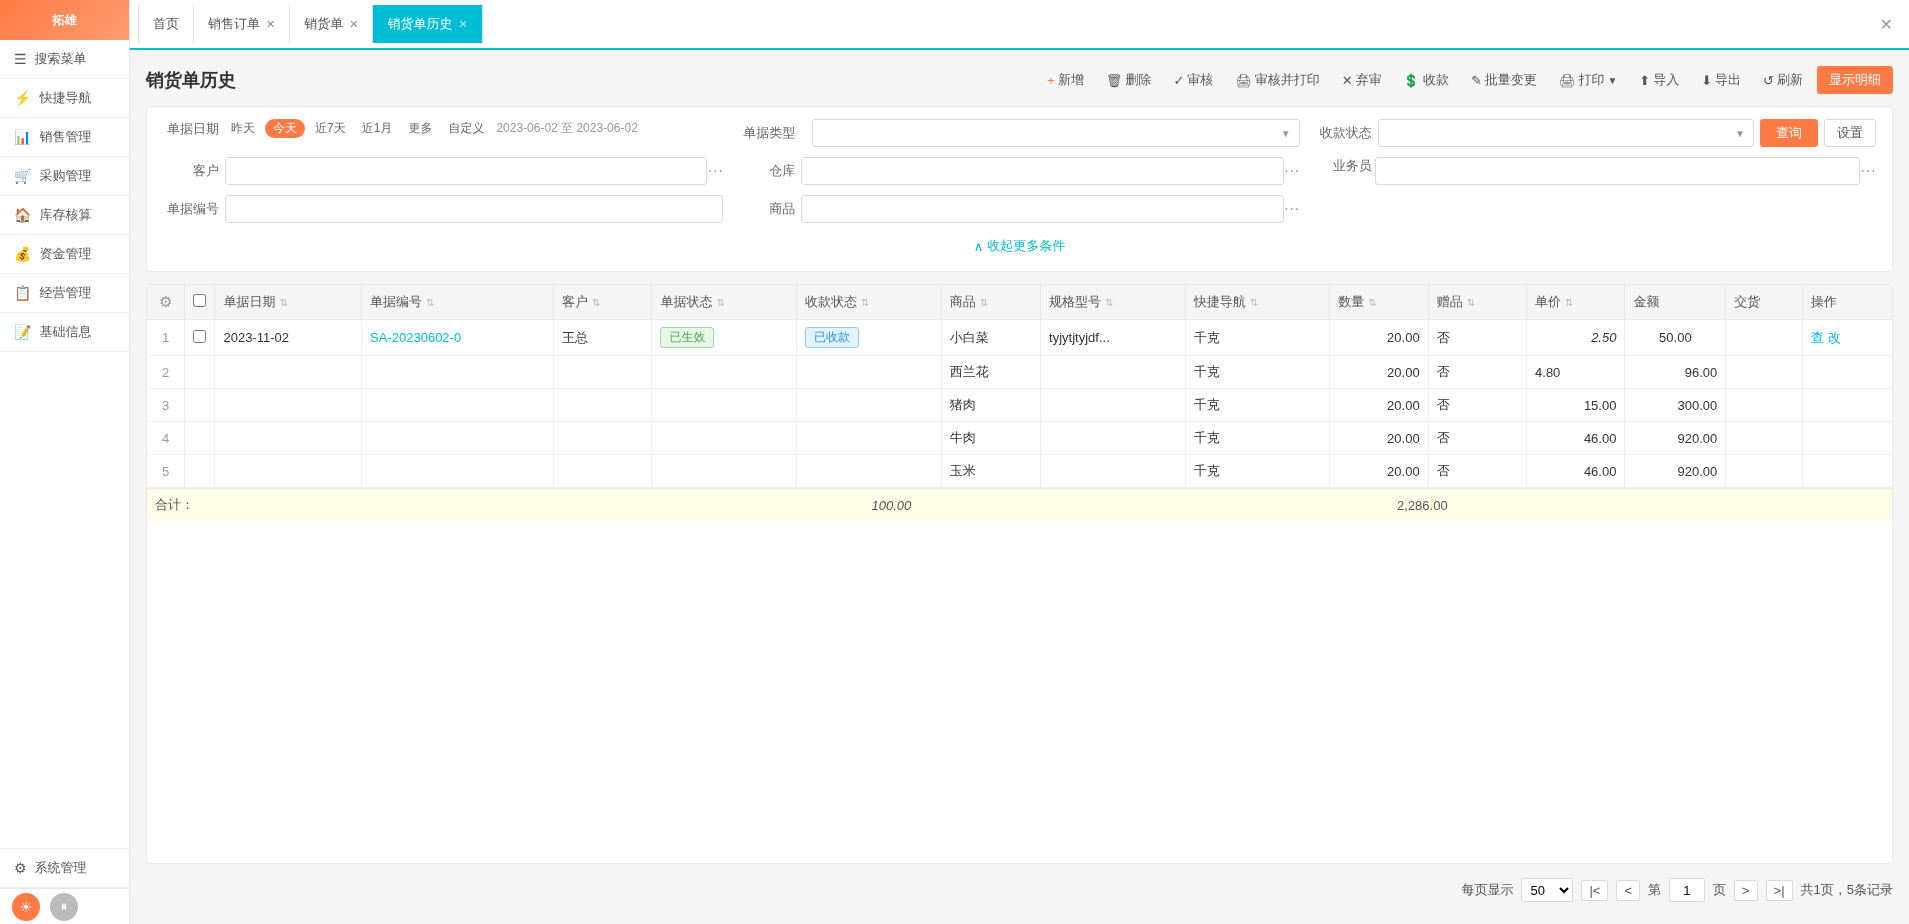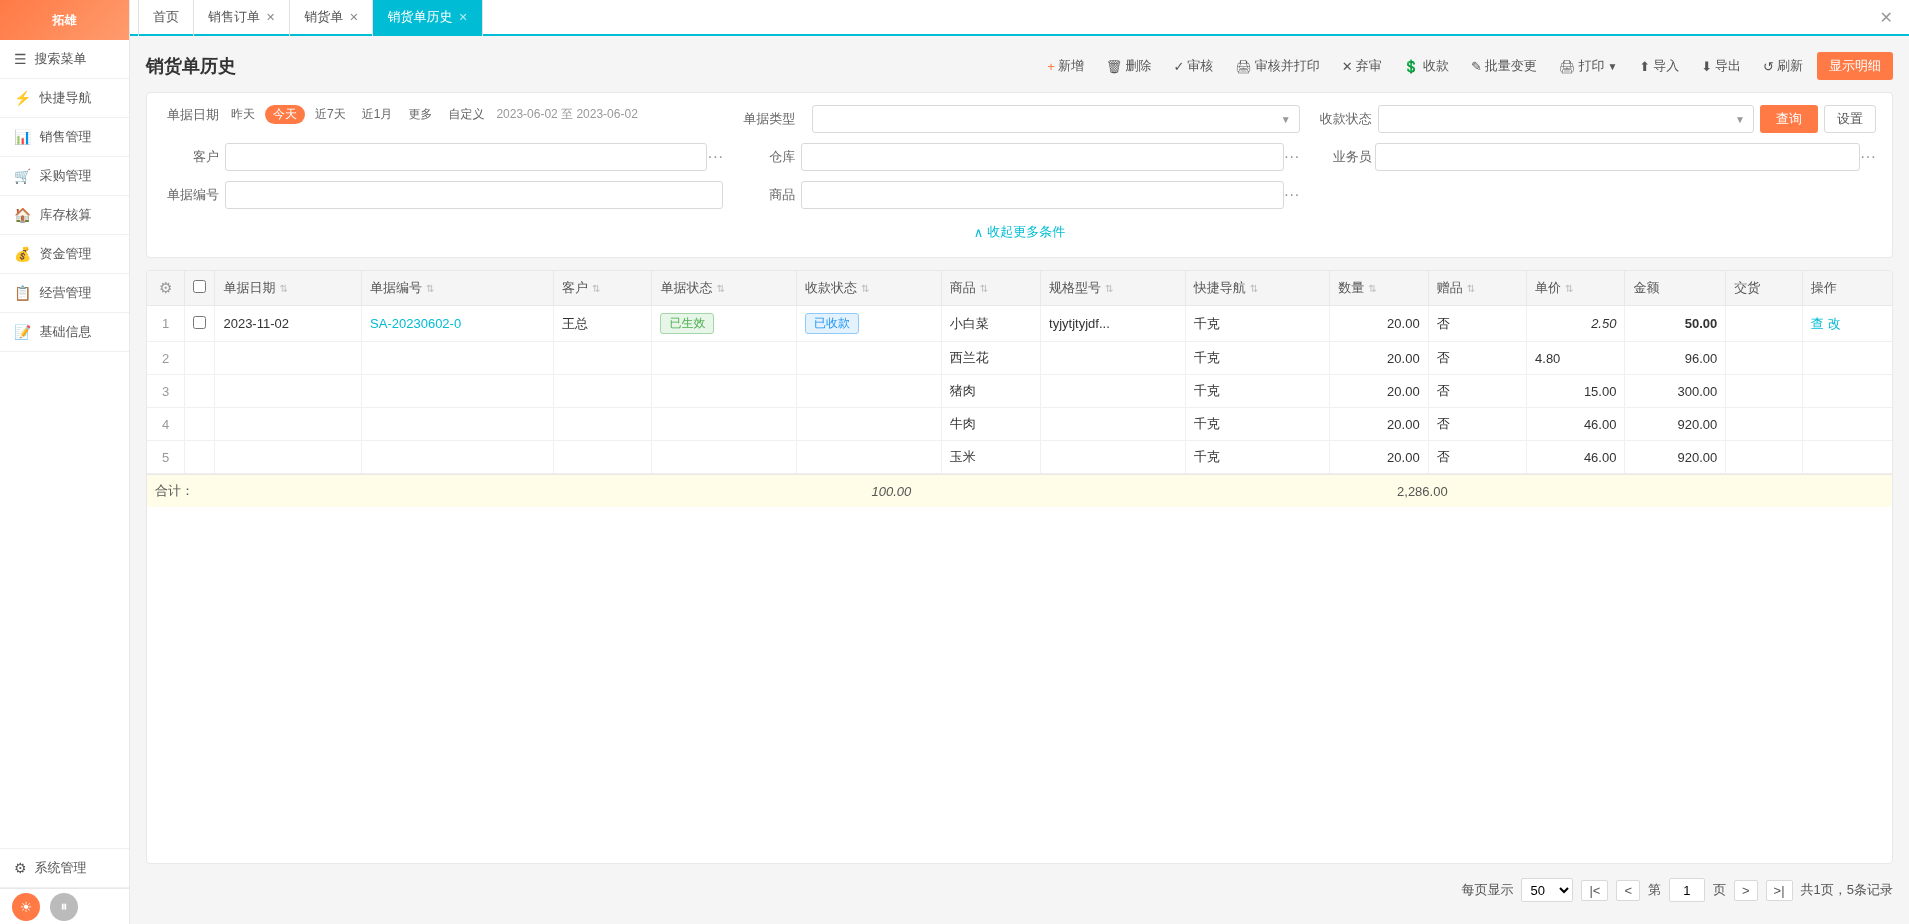--- a/index.html
+++ b/index.html
@@ -46,21 +46,21 @@
       flex-direction: column;
       overflow: hidden;
     }
 
     
     .tab-bar {
       display: flex;
       align-items: center;
       background: #fff;
       border-bottom: 2px solid #00bcd4;
-      height: 36px;
+      height: 50px;
       padding: 0 8px;
       gap: 0;
     }
     .tab {
       padding: 0 14px;
       height: 38px;
       display: flex;
       align-items: center;
       cursor: pointer;
       color: #555;
@@ -517,21 +517,21 @@
             <span class="filter-ellipsis">···</span>
           </div>
         </div>
         <div style="display:flex; align-items:center; gap:6px; flex:1;justify-content:center;">
           <span class="filter-label">仓库</span>
           <div style="display:flex; align-items:center; flex:1;">
             <input type="text" class="filter-input" style="flex: 1 1 0%;">
             <span class="filter-ellipsis">···</span>
           </div>
         </div>
-        <div style="display:flex; align-items:center; gap:3px; flex:1;">
+        <div style="display:flex; gap:3px; flex:1;">
           <span class="filter-label">业务员</span>
           <div style="display:flex; align-items:center; flex:1;">
             <input type="text" class="filter-input" style="flex: 1 1 0%;">
             <span class="filter-ellipsis">···</span>
           </div>
         </div>
       </div>
 
       <div style="display:flex; align-items:center; gap:16px; margin-bottom:10px;">
         <div style="display:flex; align-items:center; gap:6px; flex:1;">
@@ -651,21 +651,21 @@
               <td><a href="#" style="color: rgb(0, 188, 212); text-decoration: none;">SA-20230602-0</a></td>
               <td>王总</td>
               <td><span class="tag tag-green">已生效</span></td>
               <td><span class="tag tag-blue">已收款</span></td>
               <td>小白菜</td>
               <td>tyjytjtyjdf...</td>
               <td>千克</td>
               <td style="text-align: right;">20.00</td>
               <td>否</td>
               <td style="text-align: right; font-style: italic;">2.50</td>
-              <td style="text-align: right; font-weight: bold;">50.00</td>
+              <td style="text-align: center;">50.00</td>
               <td></td>
               <td><button class="row-op-btn">查</button><button class="row-op-btn">改</button></td>
             </tr>
             <tr>
               <td style="text-align: center; color: rgb(153, 153, 153);">2</td>
               <td></td>
               <td></td>
               <td></td>
               <td></td>
               <td></td>

